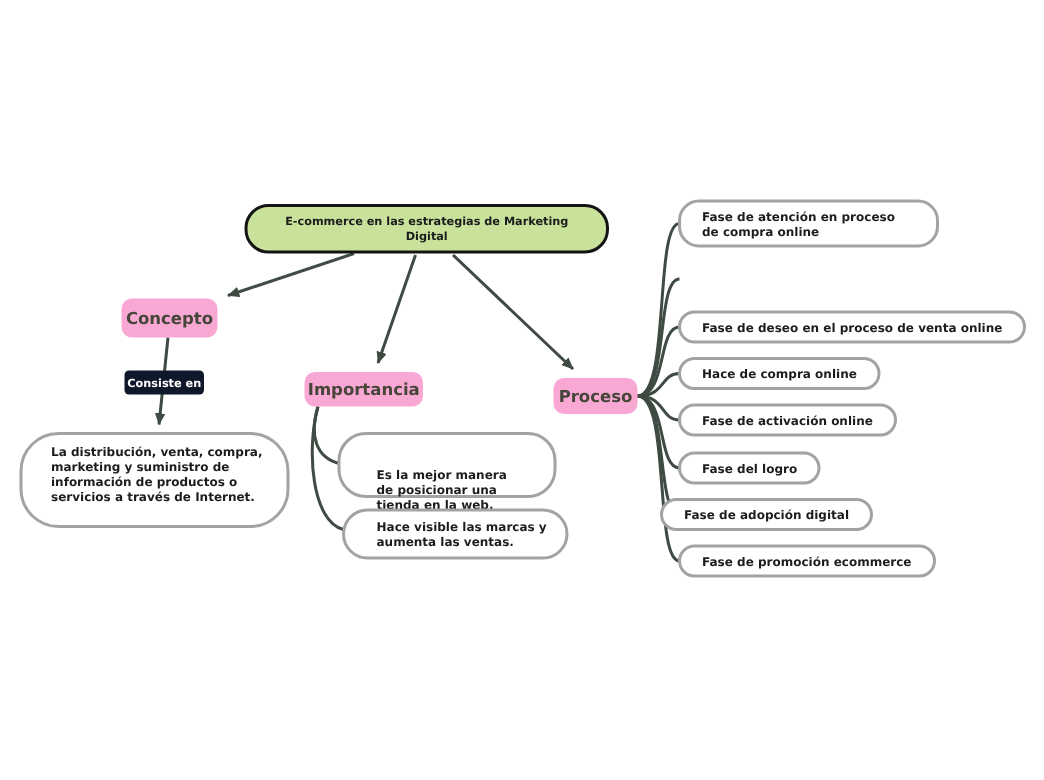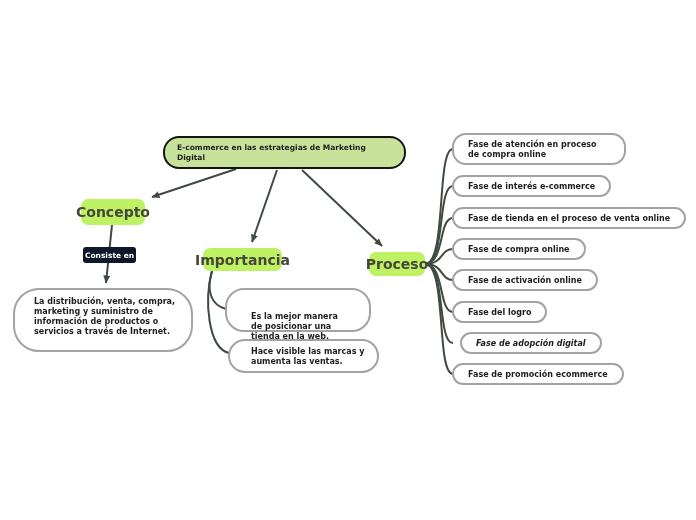--- a/index.html
+++ b/index.html
@@ -6,26 +6,26 @@
   #canvas {
     position:relative; width:696px; height:520px; overflow:hidden;
     background:#ffffff;
     font-family:"DejaVu Sans","Liberation Sans",sans-serif;
     font-weight:bold;
   }
   #connectors { position:absolute; left:0; top:0; width:696px; height:520px; }
   .node { position:absolute; box-sizing:border-box; }
   .root-node {
     background:#c9e29b; border:2px solid #141414; border-radius:16px;
-    color:#1c1c1c; font-size:7.5px; line-height:9.5px; text-align:left;
+    color:#1c1c1c; font-size:7.5px; line-height:9.5px; text-align:center;
     display:flex; align-items:center; justify-content:center; padding:0 12px;
   }
   .topic {
-    background:#bef264; border-radius:7px; color:#454539;
-    font-size:14px; display:flex; align-items:center; justify-content:center;
+    background:#f9a8d4; border-radius:7px; color:#454539;
+    font-size:11px; display:flex; align-items:center; justify-content:center;
   }
   .relation {
     background:#0f172a; border-radius:3px; color:#ffffff;
     font-size:7.5px; display:flex; align-items:center; justify-content:center;
     z-index:3;
   }
   .detail {
     background:#ffffff; border:2px solid #a3a3a3; color:#1d1d1d;
     font-size:8px; line-height:10px; z-index:2;
   }
@@ -80,21 +80,20 @@
 
   <div class="node detail" style="left:225px; top:288px; width:146px; height:44px;
        border-radius:19px; padding:22px 18px 0 24px;">Es la mejor manera de posicionar una tienda en la web.</div>
 
   <div class="node detail" style="left:228px; top:339px; width:151px; height:34px;
        border-radius:17px; padding:6px 8px 16px 21px;">Hace visible las marcas y aumenta las ventas.</div>
 
   <div class="node topic" style="left:369px; top:252px; width:56px; height:24px;">Proceso</div>
 
   <div class="node detail phase phase-wrap" style="left:452px; top:133px;">Fase de atención en proceso de compra online</div>
-  <div class="node detail phase" style="left:452px; top:175px;">Fase de interés e-commerce</div>
-  <div class="node detail phase" style="left:452px; top:207px;">Fase de tienda en el proceso de venta online</div>
-  <div class="node detail phase" style="left:452px; top:238px;">Fase de compra online</div>
+  <div class="node detail phase" style="left:452px; top:207px;">Fase de deseo en el proceso de venta online</div>
+  <div class="node detail phase" style="left:452px; top:238px;">Hace de compra online</div>
   <div class="node detail phase" style="left:452px; top:301px;">Fase del logro</div>
   <div class="node detail phase" style="left:452px; top:269px;">Fase de activación online</div>
-  <div class="node detail phase" style="left:460px; top:332px;font-style:italic;">Fase de adopción digital</div>
+  <div class="node detail phase" style="left:440px; top:332px;">Fase de adopción digital</div>
   <div class="node detail phase" style="left:452px; top:363px;">Fase de promoción ecommerce</div>
 
 </div>
 
 </body></html>

